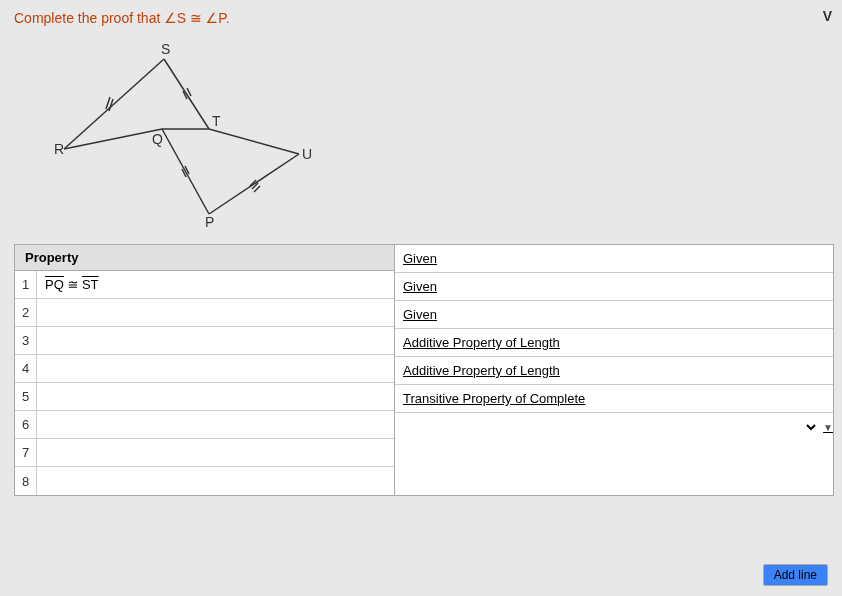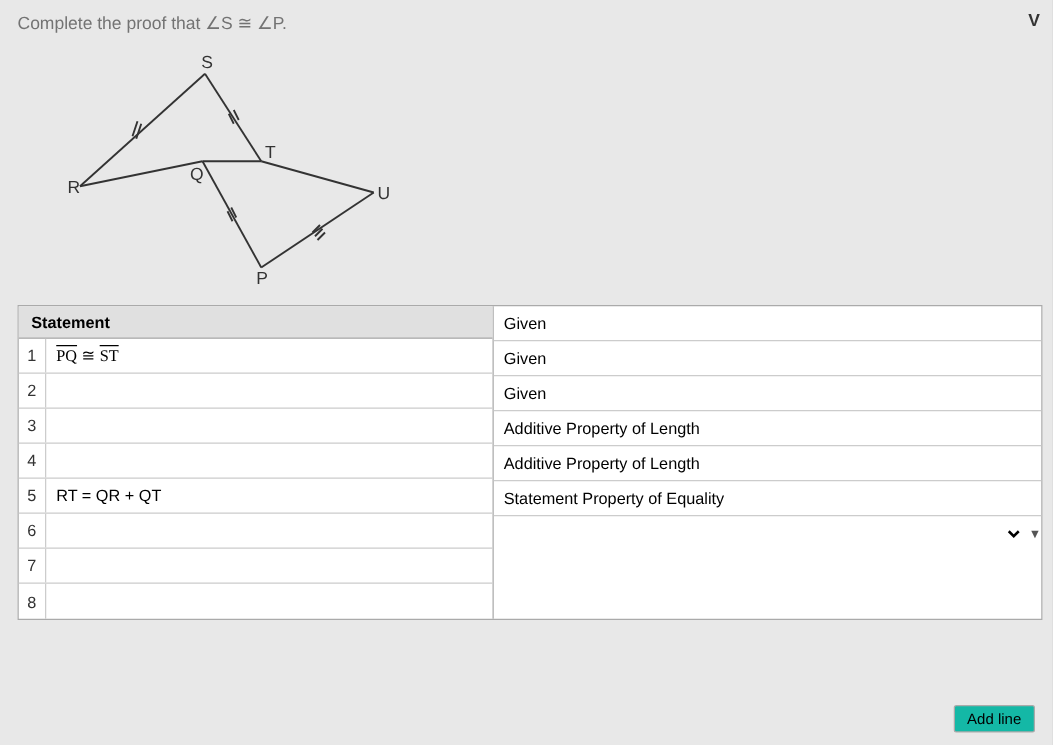--- a/index.html
+++ b/index.html
@@ -15,21 +15,21 @@
     .page {
       background: #e8e8e8;
       width: 842px;
       height: 596px;
       padding: 10px 14px;
       position: relative;
     }
     .title {
       font-size: 14px;
       margin-bottom: 8px;
-      color: #737373;
+      color: #c2410c;
     }
     .diagram-area {
       width: 320px;
       height: 200px;
       position: relative;
       margin: 0 auto 10px 20px;
     }
     svg.diagram {
       width: 320px;
       height: 200px;
@@ -67,34 +67,33 @@
       align-items: center;
       justify-content: center;
     }
     .row-stmt {
       padding: 4px 8px;
       flex: 1;
       font-size: 13px;
     }
     .overline {
       text-decoration: overline;
-      font-family: Liberation Serif, serif;
     }
     .row-input {
       border: none;
       outline: none;
       width: 100%;
       font-size: 13px;
       background: transparent;
     }
     .add-line-btn {
       position: absolute;
       right: 14px;
       bottom: 10px;
-      background: #14b8a6;
+      background: #3b82f6;
       border: 1px solid #aaa;
       padding: 3px 10px;
       font-size: 12px;
       cursor: pointer;
       border-radius: 2px;
     }
     .reason-select {
       border: none;
       background: transparent;
       font-size: 13px;
@@ -119,20 +118,21 @@
       border-bottom: 1px solid #ccc;
       min-height: 28px;
       align-items: center;
     }
     .rsn-row {
       border-bottom: 1px solid #ccc;
       min-height: 28px;
       display: flex;
       align-items: center;
       padding: 4px 8px;
+      text-decoration: underline;
     }
     .stmt-row:last-child, .rsn-row:last-child { border-bottom: none; }
   </style>
 </head>
 <body>
 
 <div class="page">
   <div class="v-label">V</div>
   <div class="title">Complete the proof that ∠S ≅ ∠P.</div>
 
@@ -181,21 +181,21 @@
       <text x="127" y="15" font-size="14" fill="#333">S</text>
       <text x="178" y="87" font-size="14" fill="#333">T</text>
       <text x="268" y="120" font-size="14" fill="#333">U</text>
       <text x="171" y="188" font-size="14" fill="#333">P</text>
       <text x="118" y="105" font-size="14" fill="#333">Q</text>
     </svg>
   </div>
 
   <div class="proof-table-container">
     <div class="col-statement">
-      <div class="col-header">Statement</div>
+      <div class="col-header">Property</div>
 
       <div class="stmt-row">
         <div class="row-num">1</div>
         <div class="row-stmt">
           <span class="overline">PQ</span> ≅ <span class="overline">ST</span>
         </div>
       </div>
 
       <div class="stmt-row">
         <div class="row-num">2</div>
@@ -204,21 +204,20 @@
       <div class="stmt-row">
         <div class="row-num">3</div>
       </div>
 
       <div class="stmt-row">
         <div class="row-num">4</div>
       </div>
 
       <div class="stmt-row">
         <div class="row-num">5</div>
-        <div class="row-stmt">RT = QR + QT</div>
       </div>
 
       <div class="stmt-row">
         <div class="row-num">6</div>
       </div>
 
       <div class="stmt-row">
         <div class="row-num">7</div>
       </div>
 
@@ -236,21 +235,21 @@
 
       <div class="rsn-row">Given</div>
 
       <div class="rsn-row">Given</div>
 
       <div class="rsn-row">Additive Property of Length</div>
 
       <div class="rsn-row">Additive Property of Length</div>
 
 
-      <div class="rsn-row">Statement Property of Equality</div>
+      <div class="rsn-row">Transitive Property of Complete</div>
 
       <div class="rsn-row" style="padding: 0; position: relative;">
         <select class="reason-select" style="padding: 4px 8px; width: calc(100% - 20px);">
           <option value=""></option>
           <option value="transitive">Transitive Property</option>
           <option value="substitution">Substitution</option>
           <option value="given">Given</option>
         </select>
         <span class="dropdown-arrow">▼</span>
       </div>

